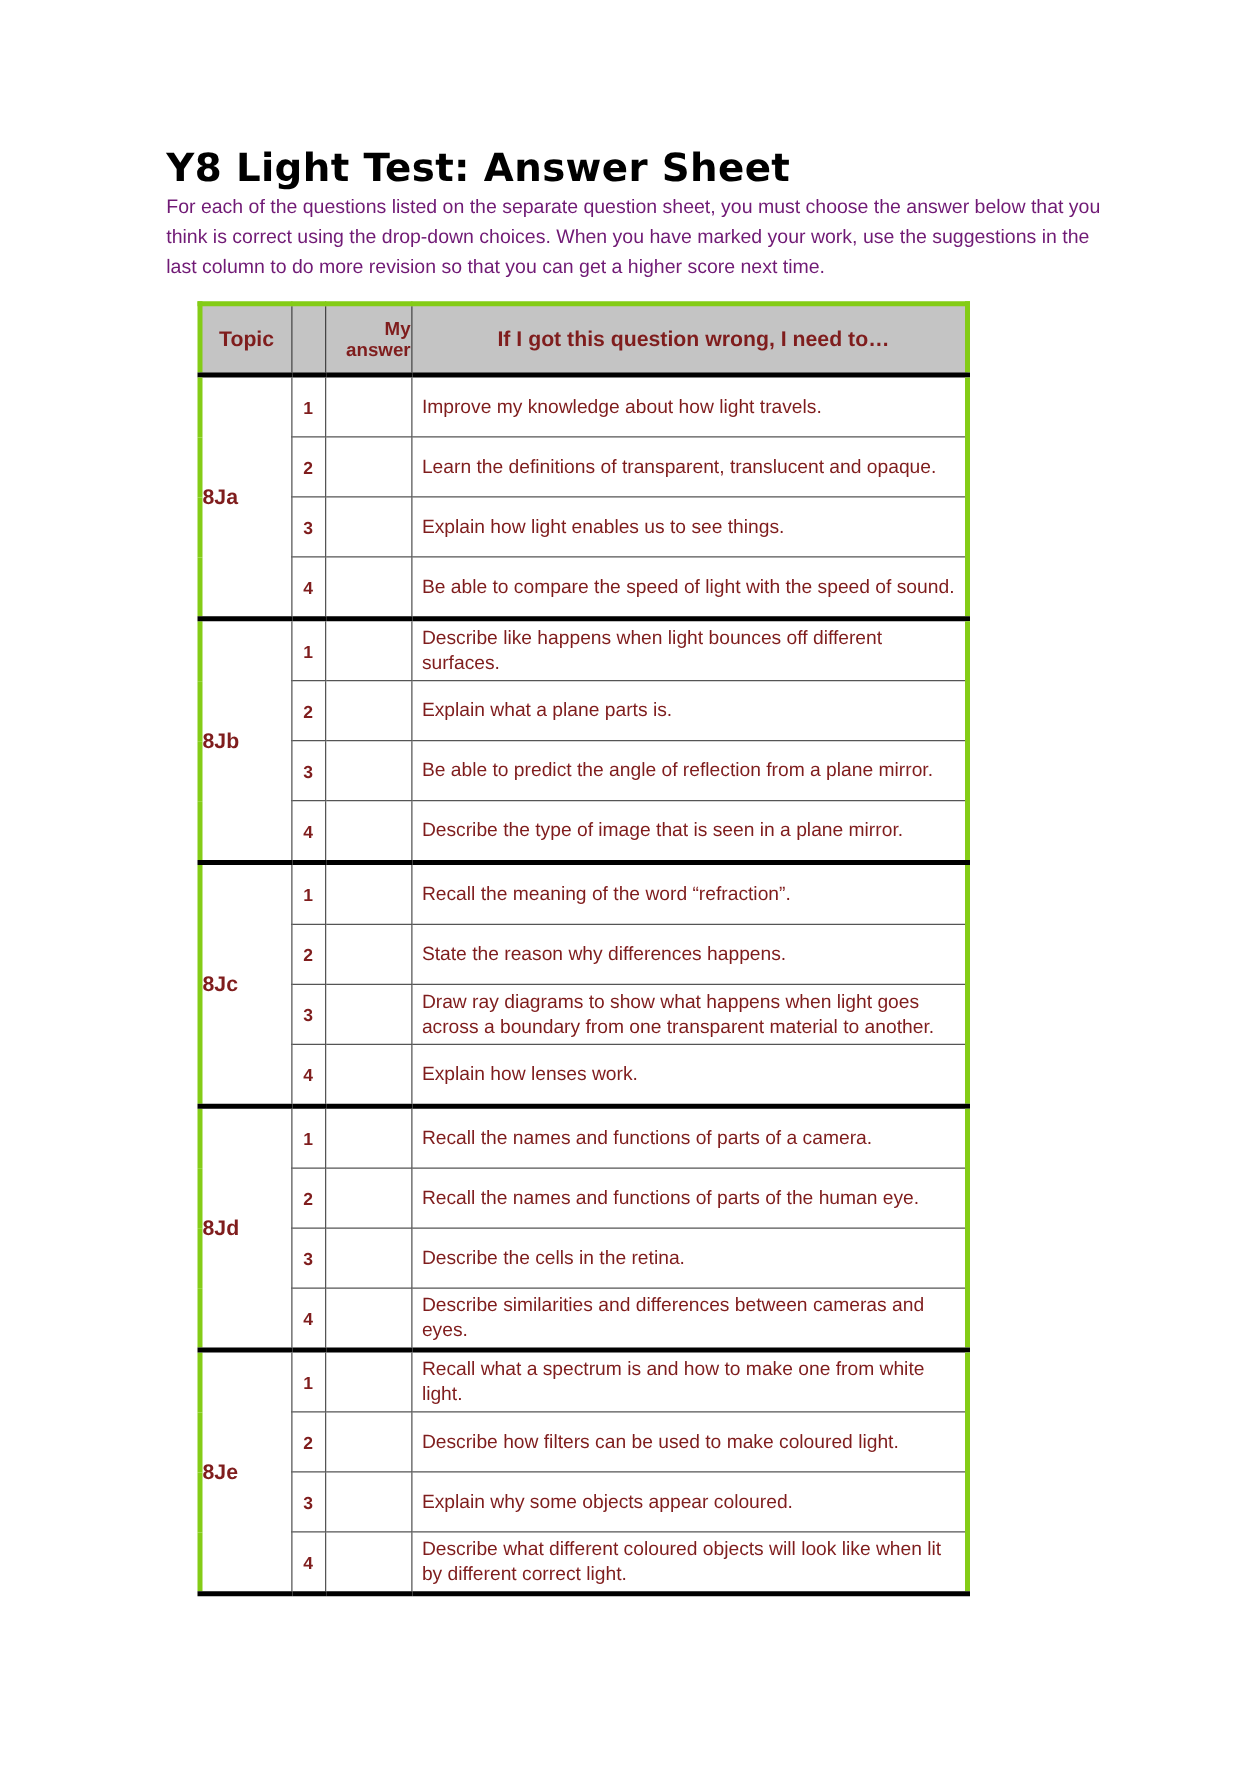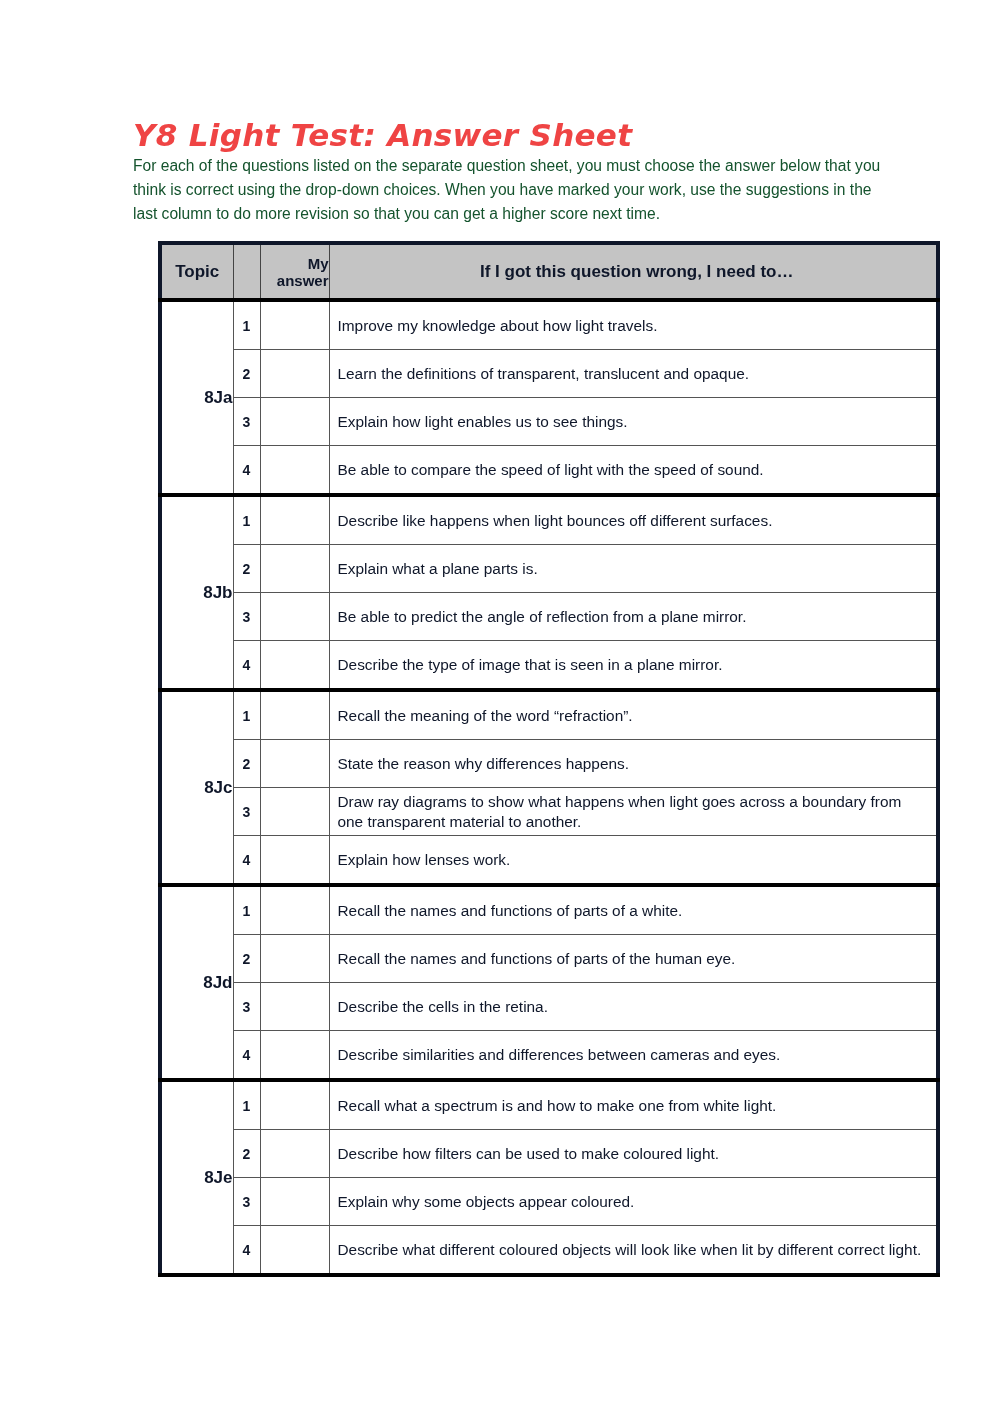--- a/index.html
+++ b/index.html
@@ -1,48 +1,48 @@
 <!DOCTYPE html>
 <html><head>
   <meta charset="utf-8">
   <style>
     html, body { margin: 0; padding: 0; background: #ffffff; }
     body { width: 1000px; height: 1413px; position: relative; overflow: hidden; color: #111; }
     .title {
       position: absolute; left: 133px; top: 96px;
       font-family: "DejaVu Sans", sans-serif; font-weight: bold;
-      font-size: 31px; letter-spacing: 0.3px; color: #ef4444; font-style: italic;
+      font-size: 31px; letter-spacing: 0.3px; color: #000000;
     }
     .intro {
       position: absolute; left: 133px; top: 154px; width: 760px;
-      font-family: "Liberation Sans", sans-serif; font-size: 15.6px; line-height: 24px; color: #14532d;
+      font-family: "Liberation Sans", sans-serif; font-size: 15.6px; line-height: 24px; color: #701a75;
     }
     .intro p { margin: 0; }
     table.sheet {
-      position: absolute; left: 158px; top: 241px; width: 782px;
+      position: absolute; left: 158px; top: 241px; width: 618px;
       border-collapse: collapse; table-layout: fixed;
-      font-family: "Liberation Sans", sans-serif; color: #0f172a;
-      border: 4px solid #0f172a;
+      font-family: "Liberation Sans", sans-serif; color: #7f1d1d;
+      border: 4px solid #84cc16;
     }
     table.sheet col.c-topic { width: 73px; }
     table.sheet col.c-num { width: 27px; }
     table.sheet col.c-ans { width: 69px; }
     table.sheet col.c-text { width: auto; }
     table.sheet th {
       background: #c4c4c4; height: 53px; font-weight: bold;
       border-right: 1px solid #444; border-bottom: 4px solid #000; padding: 0;
     }
     table.sheet th.h-topic { font-size: 17px; text-align: center; }
     table.sheet th.h-ans { font-size: 15px; line-height: 17px; text-align: right; }
     table.sheet th.h-text { font-size: 17px; text-align: center; padding-left: 8px; border-right: none; }
     table.sheet td {
       border-right: 1px solid #555; border-bottom: 1px solid #555;
       height: 47px; padding: 0; font-size: 15.4px; vertical-align: middle;
     }
-    table.sheet td.topic { text-align: right; font-weight: bold; font-size: 17px; }
+    table.sheet td.topic { text-align: left; font-weight: bold; font-size: 17px; }
     table.sheet td.num { text-align: center; font-weight: bold; font-size: 14px; }
     table.sheet td.ans { background: #fff; }
     table.sheet td.text { padding-left: 8px; padding-right: 8px; line-height: 20px; border-right: none; }
     table.sheet tr.group-end td { border-bottom: 4px solid #000; }
     table.sheet td.topic { border-bottom: 4px solid #000; }
   </style>
 </head>
 <body>
 
 <h1 class="title">Y8 Light Test: Answer Sheet</h1>
@@ -130,21 +130,21 @@
       </tr>
       <tr class="group-end">
         <td class="num">4</td>
         <td class="ans"></td>
         <td class="text">Explain how lenses work.</td>
       </tr>
       <tr>
         <td class="topic" rowspan="4">8Jd</td>
         <td class="num">1</td>
         <td class="ans"></td>
-        <td class="text">Recall the names and functions of parts of a white.</td>
+        <td class="text">Recall the names and functions of parts of a camera.</td>
       </tr>
       <tr>
         <td class="num">2</td>
         <td class="ans"></td>
         <td class="text">Recall the names and functions of parts of the human eye.</td>
       </tr>
       <tr>
         <td class="num">3</td>
         <td class="ans"></td>
         <td class="text">Describe the cells in the retina.</td>

